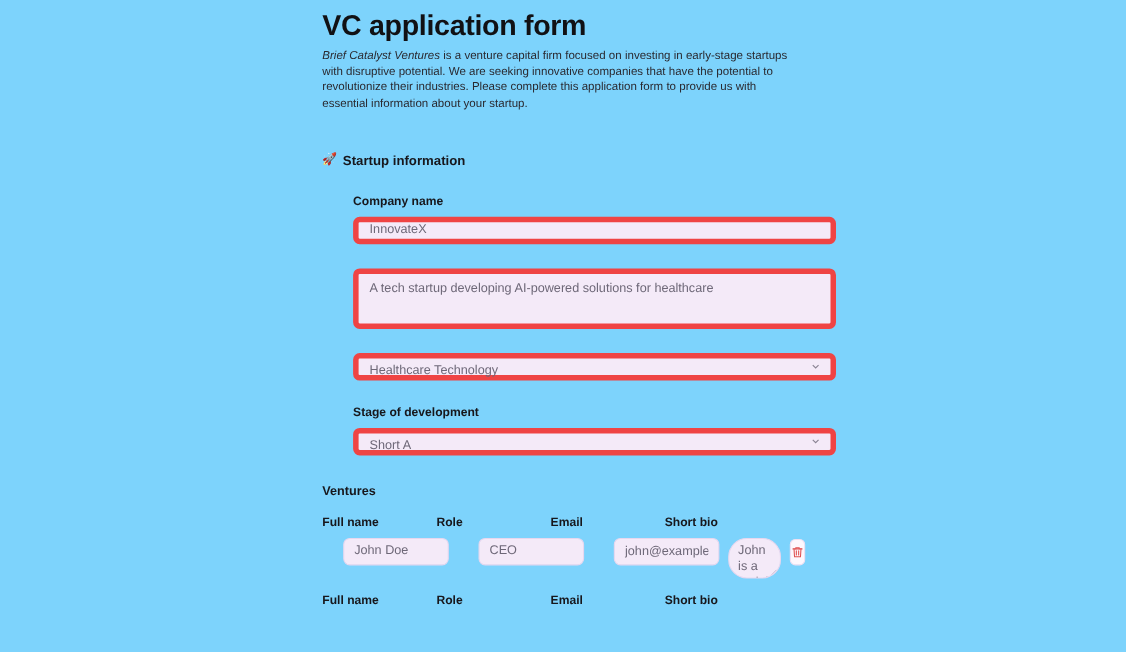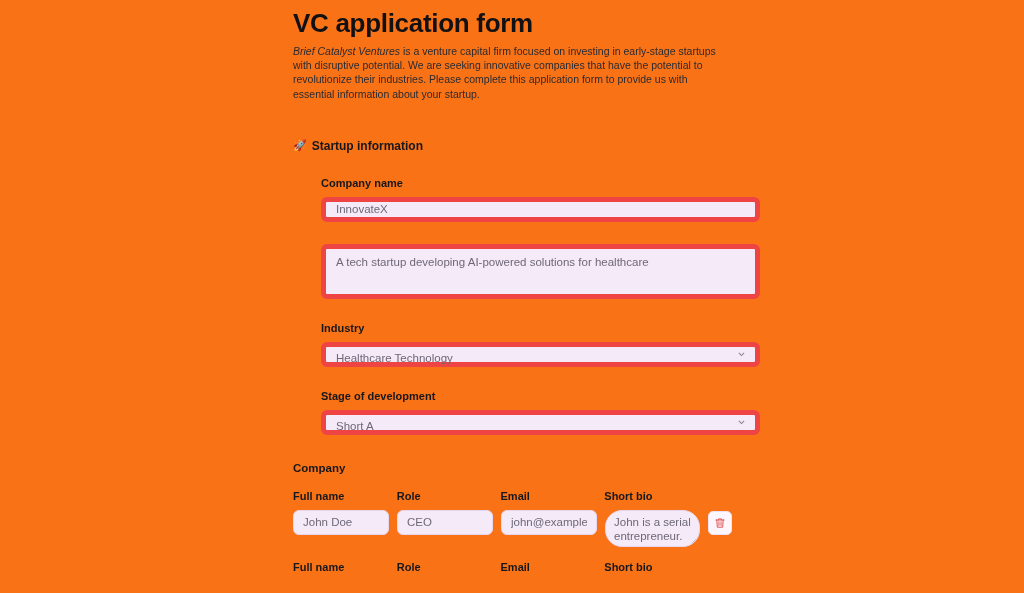--- a/index.html
+++ b/index.html
@@ -9,21 +9,21 @@
     width: 1024px;
     height: 593px;
     background: #fbf4fd;
     font-family: "Liberation Sans", sans-serif;
     overflow: hidden;
   }
   #page {
     position: relative;
     width: 1024px;
     height: 593px;
-    background: #f97316;
+    background: #7dd3fc;
   }
   .content {
     position: absolute;
     left: 293px;
     top: 0;
     width: 439px;
   }
 
   
   .page-title {
@@ -142,20 +142,21 @@
     height: 25px;
     line-height: 23px;
     background: #f4eaf8;
     border: 1px solid #e6d7ef;
     border-radius: 6px;
     font-family: "Liberation Sans", sans-serif;
     font-size: 11.5px;
     color: #6e6878;
     padding: 0 9px;
     outline: none;
+    margin-left: 19px;
   }
   .cell-bio {
     width: 96px;
     height: 37px;
     background: #f4eaf8;
     border: 1px solid #e6d7ef;
     border-radius: 17px;
     font-family: "Liberation Sans", sans-serif;
     font-size: 11.5px;
     color: #6e6878;
@@ -206,40 +207,39 @@
     <div class="field">
       <div class="field-label">Company name</div>
       <input class="txt-input" type="text" value="InnovateX" style="">
     </div>
 
     <div class="field">
       <textarea class="txt-area" style="">A tech startup developing AI-powered solutions for healthcare</textarea>
     </div>
 
     <div class="field">
-      <div class="field-label">Industry</div>
       <div class="sel-box">
         <span class="sel-val">Healthcare Technology</span>
         <svg class="chevron" viewBox="0 0 12 12" fill="none" stroke="currentColor" stroke-width="1.4">
           <path d="M2.5 4.5 L6 8 L9.5 4.5"></path>
         </svg>
       </div>
     </div>
 
     <div class="field">
       <div class="field-label">Stage of development</div>
       <div class="sel-box">
         <span class="sel-val">Short A</span>
         <svg class="chevron" viewBox="0 0 12 12" fill="none" stroke="currentColor" stroke-width="1.4">
           <path d="M2.5 4.5 L6 8 L9.5 4.5"></path>
         </svg>
       </div>
     </div>
 
-    <div class="founders-title">Company</div>
+    <div class="founders-title">Ventures</div>
 
     <div class="founders-head">
       <div class="col-head col-name">Full name</div>
       <div class="col-head col-role">Role</div>
       <div class="col-head col-email">Email</div>
       <div class="col-head col-bio">Short bio</div>
       <div class="col-act"></div>
     </div>
 
     <div class="founders-row row-wrap">

